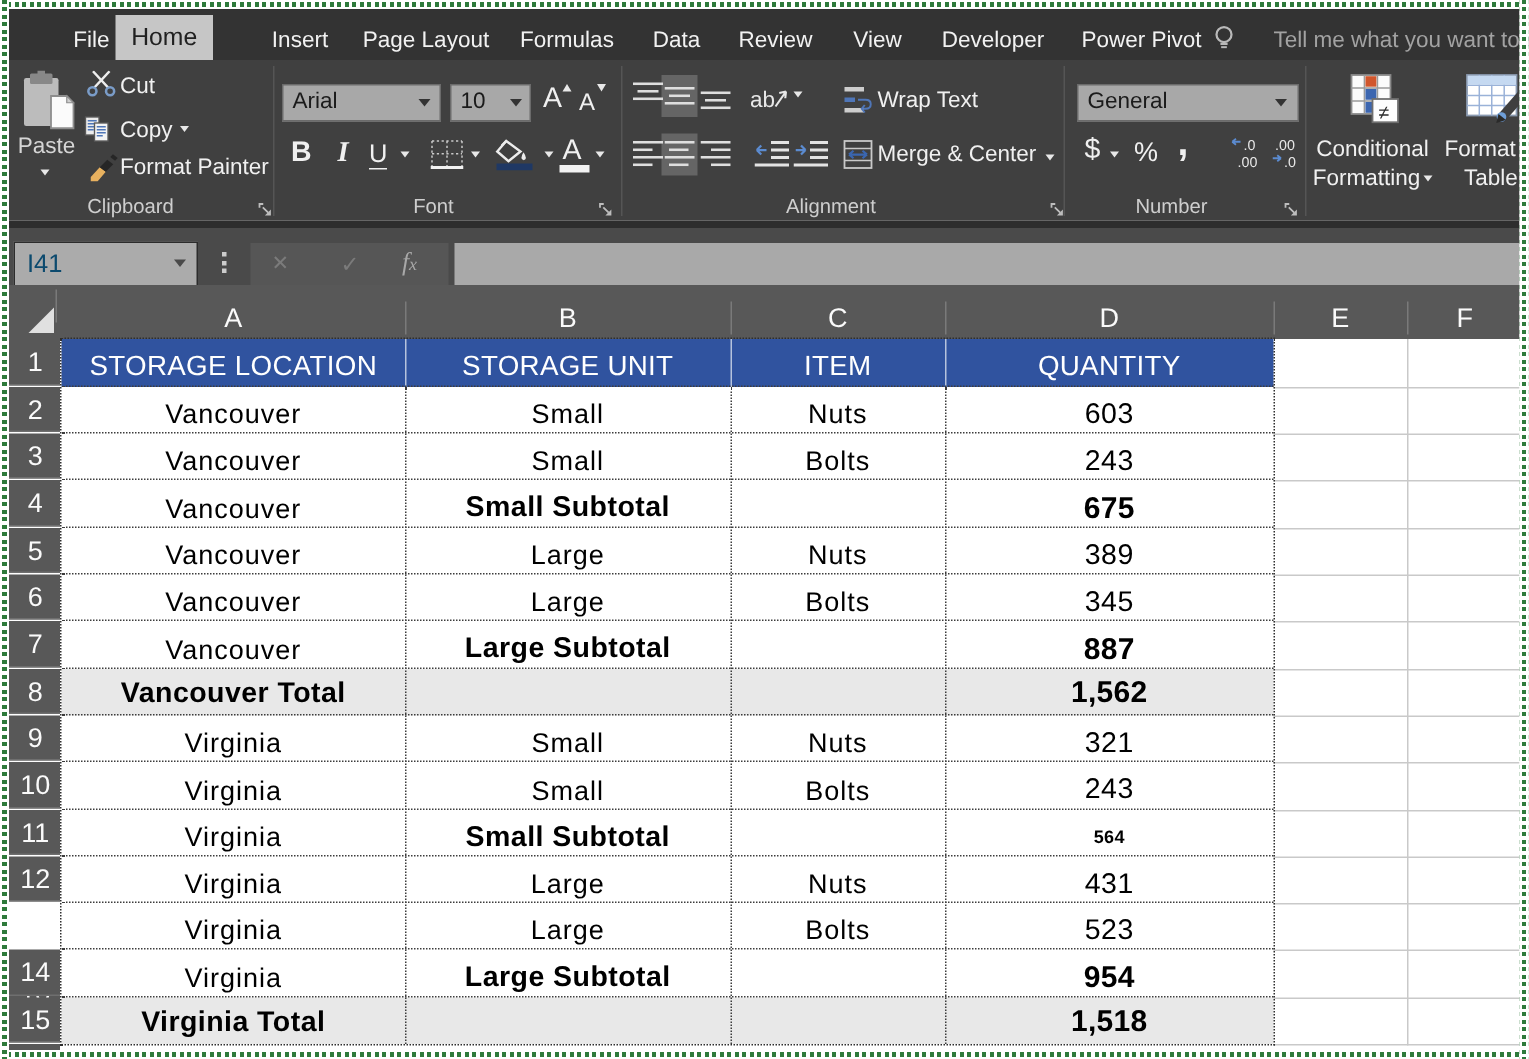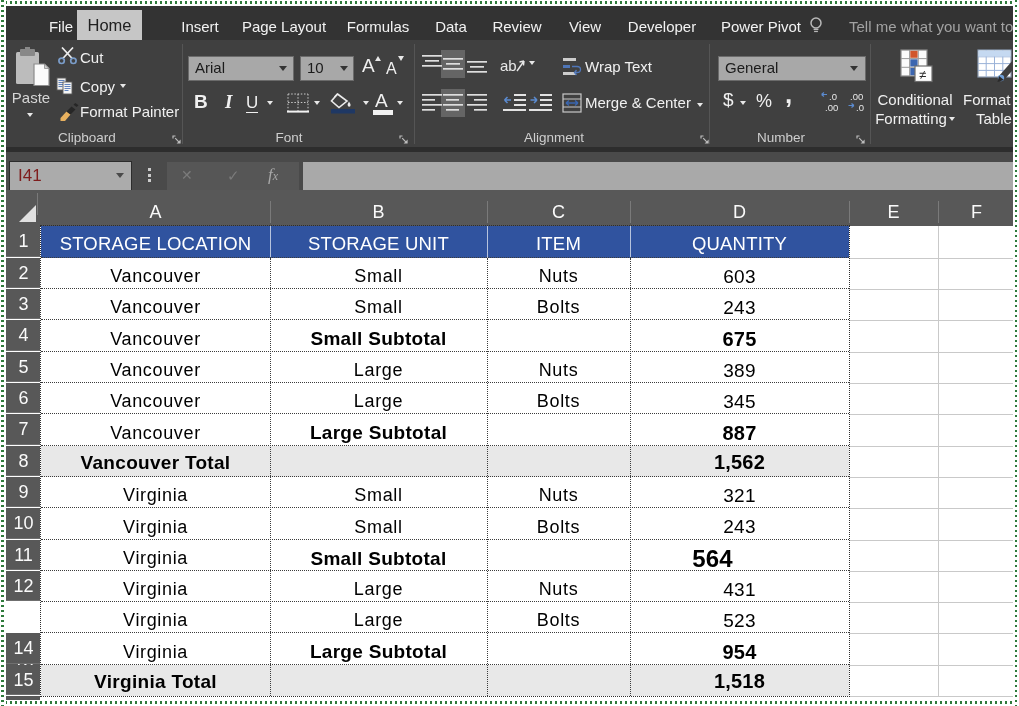--- a/index.html
+++ b/index.html
@@ -244,21 +244,21 @@
 <polygon points="8.6,4.6 8.6,8.6 4.6,8.6" fill="#bdbdbd"></polygon>
     </svg>
 <svg class="launch" style="left:851px;" width="10" height="10" viewBox="0 0 10 10">
 <path d="M1 3.5 V1 h2.5 M3.2 3.2 L6.8 6.8" stroke="#bdbdbd" stroke-width="1.2" fill="none"></path>
 <polygon points="8.6,4.6 8.6,8.6 4.6,8.6" fill="#bdbdbd"></polygon>
     </svg>
   </div>
 <div class="abs" id="ribline"></div>
 <div class="abs" id="fbar">
     <div class="abs" style="left:4px;top:9px;width:121px;height:28px;background:#ababab;border:1px solid #2c2c2c;">
-<div class="abs" style="left:8px;top:0;height:26px;line-height:27px;font-size:17px;color:#7f1d1d;">I41</div>
+<div class="abs" style="left:8px;top:0;height:26px;line-height:27px;font-size:17px;color:#0c4a6e;">I41</div>
 <div class="cArr" style="position:absolute;right:7px;top:11px;border-top-color:#4a4a4a;"></div>
     </div>
 <div class="abs" style="left:143px;top:16px;width:3px;height:3px;background:#cccccc;"></div>
 <div class="abs" style="left:143px;top:21.5px;width:3px;height:3px;background:#cccccc;"></div>
 <div class="abs" style="left:143px;top:27px;width:3px;height:3px;background:#cccccc;"></div>
 <div class="abs" style="left:162px;top:10px;width:132px;height:28px;background:#565656;">
 <div class="abs" style="left:14px;top:5px;font-size:14px;color:#7b7b7b;">✕</div>
 <div class="abs" style="left:60px;top:5px;font-size:15px;color:#7b7b7b;">✓</div>
 <div class="abs" style="left:101px;top:3px;font-size:17px;color:#a8a8a8;font-style:italic;font-family:'Liberation Serif',serif;">f<span style="font-size:12px;">x</span></div>
     </div>
@@ -351,21 +351,21 @@
 <div class="cell" style="left:41px;top:480px;width:229px;height:31px;line-height:31px;">Virginia</div>
 <div class="cell" style="left:270px;top:480px;width:217px;height:31px;line-height:31px;">Small</div>
 <div class="cell" style="left:487px;top:480px;width:143px;height:31px;line-height:31px;">Nuts</div>
 <div class="cell" style="left:630px;top:480px;width:219px;height:31px;line-height:31px;font-size:19px;letter-spacing:0.3px;">321</div>
 <div class="cell" style="left:41px;top:511px;width:229px;height:32px;line-height:32px;">Virginia</div>
 <div class="cell" style="left:270px;top:511px;width:217px;height:32px;line-height:32px;">Small</div>
 <div class="cell" style="left:487px;top:511px;width:143px;height:32px;line-height:32px;">Bolts</div>
 <div class="cell" style="left:630px;top:511px;width:219px;height:32px;line-height:32px;font-size:19px;letter-spacing:0.3px;">243</div>
 <div class="cell" style="left:41px;top:543px;width:229px;height:31px;line-height:31px;">Virginia</div>
 <div class="cell b" style="left:270px;top:543px;width:217px;height:31px;line-height:31px;">Small Subtotal</div>
-<div class="cell b" style="left:603px;top:543px;width:219px;height:31px;line-height:31px;font-size:24px;letter-spacing:0.2px;">564</div>
+<div class="cell b" style="left:630px;top:543px;width:219px;height:31px;line-height:31px;font-size:12px;letter-spacing:0.2px;">564</div>
 <div class="cell" style="left:41px;top:574px;width:229px;height:31px;line-height:31px;">Virginia</div>
 <div class="cell" style="left:270px;top:574px;width:217px;height:31px;line-height:31px;">Large</div>
 <div class="cell" style="left:487px;top:574px;width:143px;height:31px;line-height:31px;">Nuts</div>
 <div class="cell" style="left:630px;top:574px;width:219px;height:31px;line-height:31px;font-size:19px;letter-spacing:0.3px;">431</div>
 <div class="cell" style="left:41px;top:605px;width:229px;height:31px;line-height:31px;">Virginia</div>
 <div class="cell" style="left:270px;top:605px;width:217px;height:31px;line-height:31px;">Large</div>
 <div class="cell" style="left:487px;top:605px;width:143px;height:31px;line-height:31px;">Bolts</div>
 <div class="cell" style="left:630px;top:605px;width:219px;height:31px;line-height:31px;font-size:19px;letter-spacing:0.3px;">523</div>
 <div class="cell" style="left:41px;top:636px;width:229px;height:32px;line-height:32px;">Virginia</div>
 <div class="cell b" style="left:270px;top:636px;width:217px;height:32px;line-height:32px;">Large Subtotal</div>

